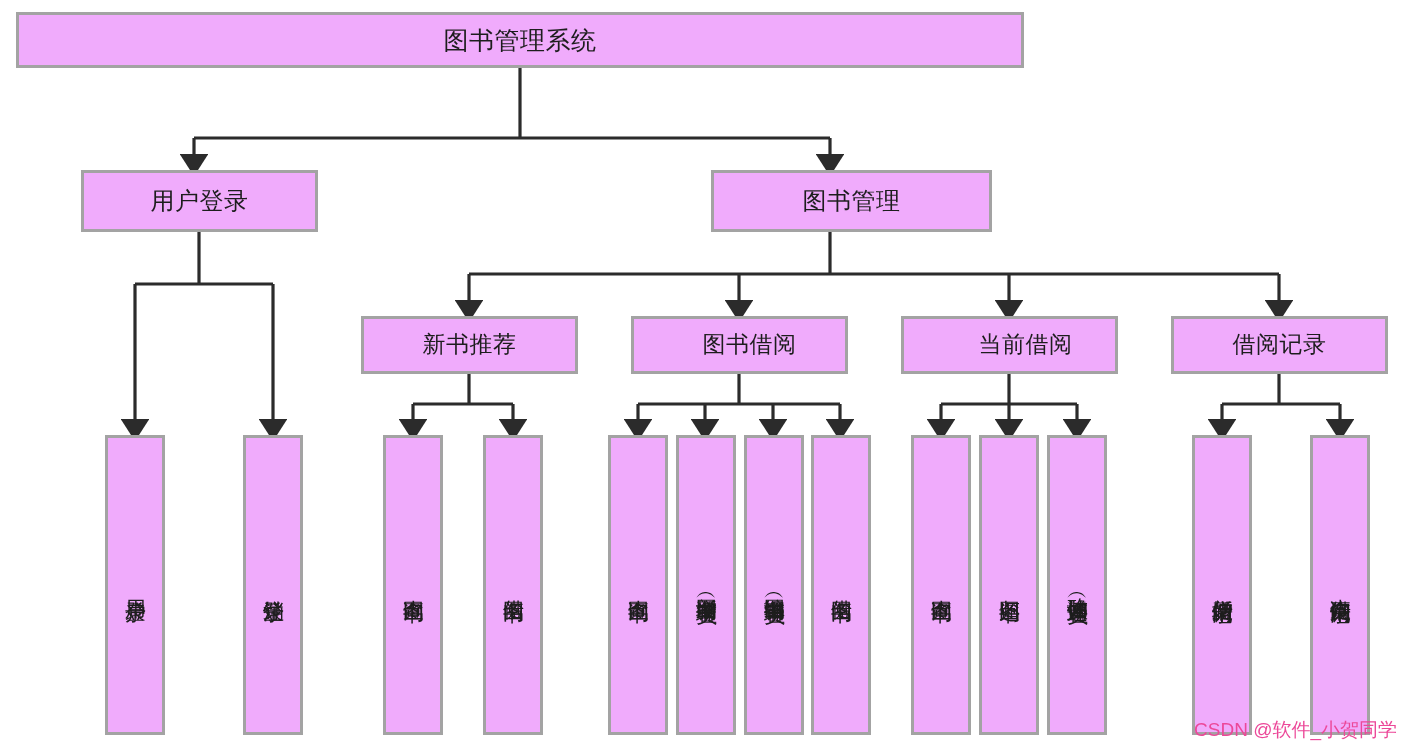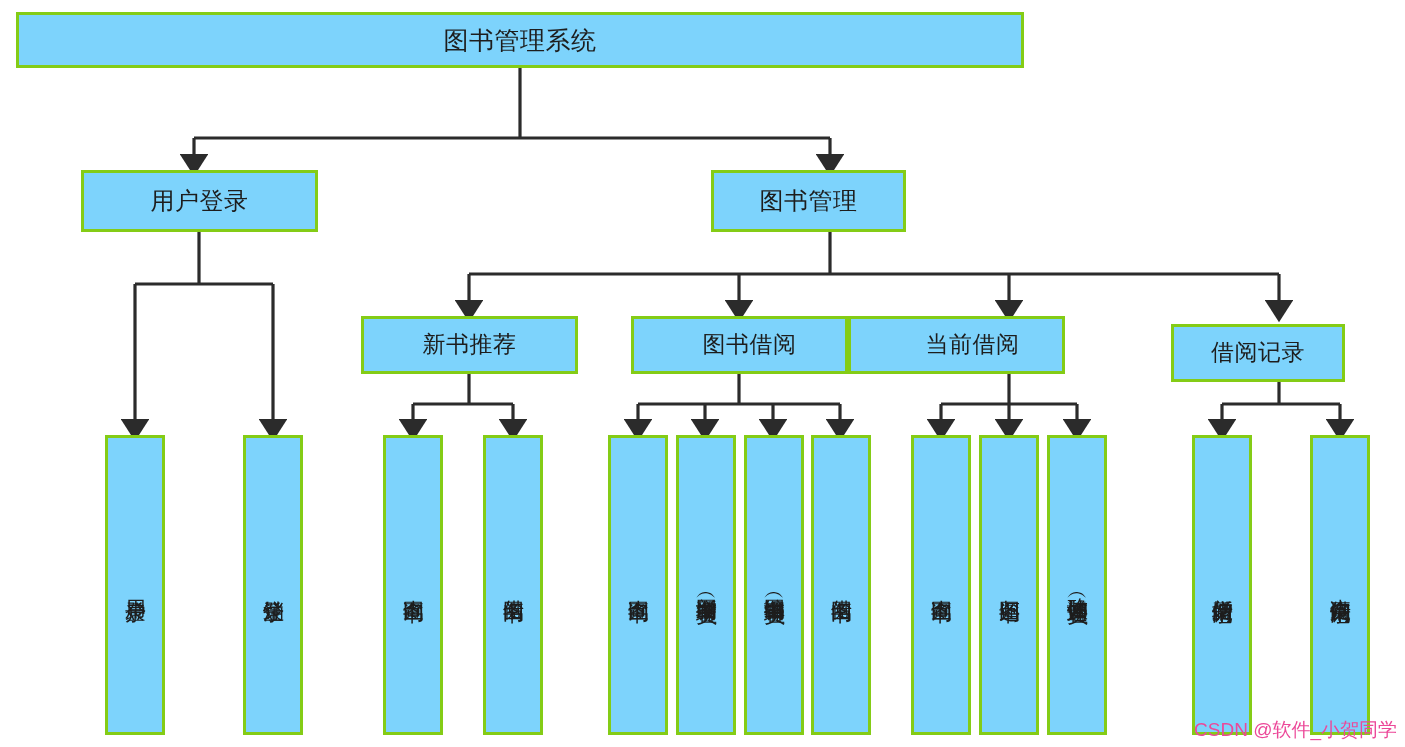--- a/index.html
+++ b/index.html
@@ -22,22 +22,22 @@
     position: absolute;
     left: 0;
     top: 0;
     width: 1405px;
     height: 747px;
     pointer-events: none;
   }
   .node {
     position: absolute;
     box-sizing: border-box;
-    background: #7dd3fc;
-    border: 3px solid #84cc16;
+    background: #f0abfc;
+    border: 3px solid #a3a3a3;
     display: flex;
     align-items: center;
     justify-content: center;
     color: #1d1d1d;
   }
   .node.root {
     border-width: 3px;
   }
   .node .label {
     display: block;
@@ -127,34 +127,34 @@
     </g>
   </svg>
 
   <div class="node root level-1" style="left:16px; top:12px; width:1008px; height:56px;">
     <span class="label">图书管理系统</span>
   </div>
 
   <div class="node level-2" style="left:81px; top:170px; width:237px; height:62px;">
     <span class="label">用户登录</span>
   </div>
-  <div class="node level-2" style="left:711px; top:170px; width:195px; height:62px;">
+  <div class="node level-2" style="left:711px; top:170px; width:281px; height:62px;">
     <span class="label">图书管理</span>
   </div>
 
   <div class="node level-3" style="left:361px; top:316px; width:217px; height:58px;">
     <span class="label">新书推荐</span>
   </div>
   <div class="node level-3" style="left:631px; top:316px; width:217px; height:58px;padding-left:20px;">
     <span class="label">图书借阅</span>
   </div>
-  <div class="node level-3" style="left:848px; top:316px; width:217px; height:58px;padding-left:32px;">
+  <div class="node level-3" style="left:901px; top:316px; width:217px; height:58px;padding-left:32px;">
     <span class="label">当前借阅</span>
   </div>
-  <div class="node level-3" style="left:1171px; top:324px; width:174px; height:58px;align-items:center;">
+  <div class="node level-3" style="left:1171px; top:316px; width:217px; height:58px;align-items:center;">
     <span class="label">借阅记录</span>
   </div>
 
   <div class="node leaf" style="left:105px; top:435px; width:60px; height:300px;">
     <span class="label">用户登录</span>
   </div>
   <div class="node leaf" style="left:243px; top:435px; width:60px; height:300px;">
     <span class="label">注销登录</span>
   </div>
 

